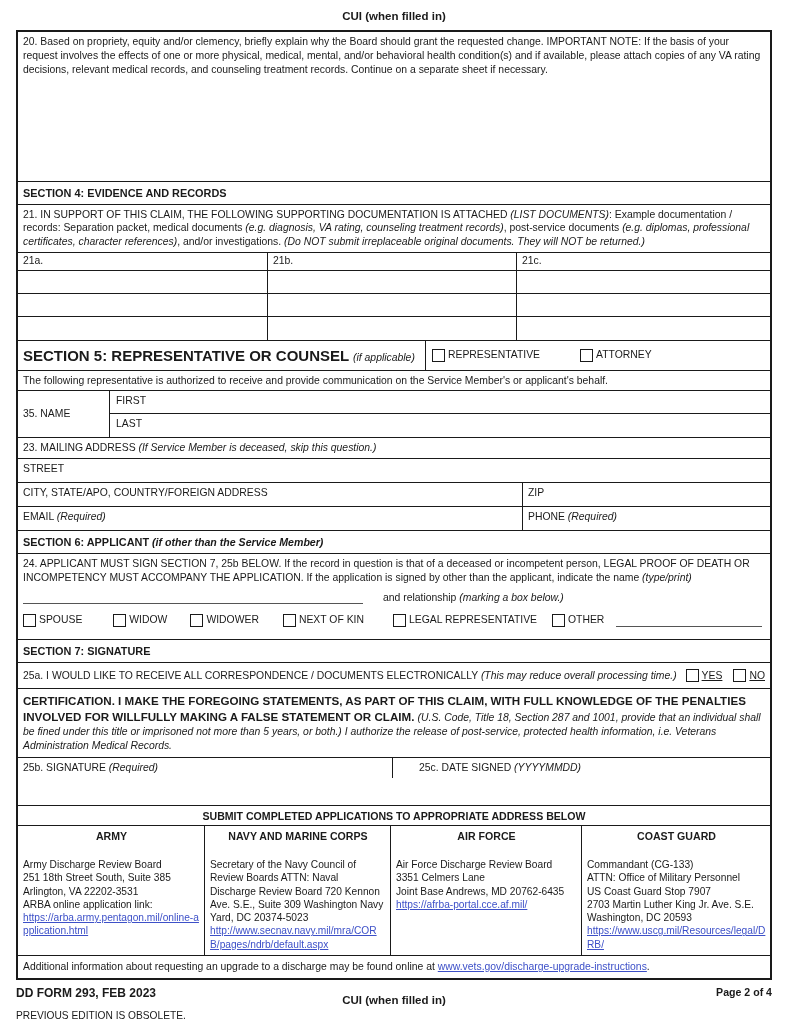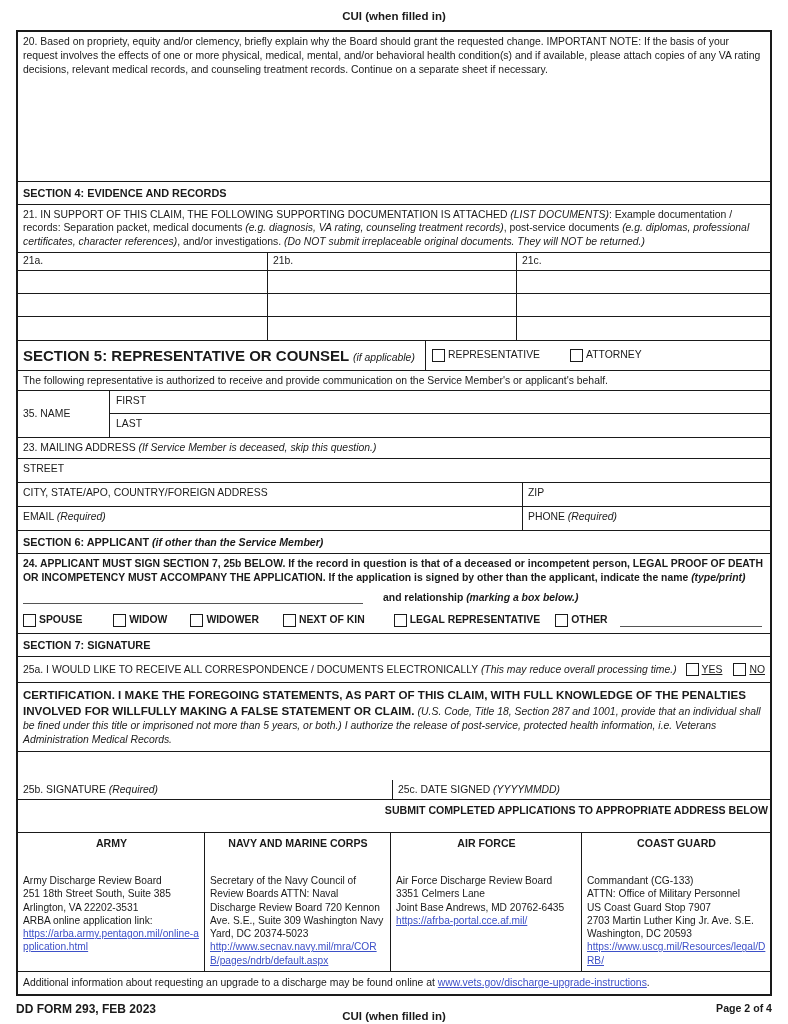--- a/index.html
+++ b/index.html
@@ -28,76 +28,76 @@
   .t3 > div:nth-child(1) { width: 250px; }
   .t3 > div:nth-child(2) { width: 249px; }
   .t3 > div:nth-child(3) { flex: 1; border-right: none; }
   .t21-label { height: 18px; border-bottom: 1.5px solid #1a1a1a; }
   .t21-empty { height: 23px; border-bottom: 1.5px solid #1a1a1a; }
   .t21-empty:last-child { border-bottom: none; }
 
   
   .sec5 { display: flex; align-items: stretch; }
   .sec5-left { width: 408px; border-right: 1.5px solid #1a1a1a; padding: 5px 5px 4px; }
-  .sec5-right { flex: 1; display: flex; align-items: center; gap: 30px; padding: 4px 4px 4px 6px; }
+  .sec5-right { flex: 1; display: flex; align-items: center; gap: 40px; padding: 4px 4px 4px 6px; }
 
   .cb { display: inline-block; width: 13px; height: 13px; border: 1.5px solid #1a1a1a;
         background: #fff; flex: none; vertical-align: -2px; }
   .cb-item { display: flex; align-items: center; white-space: nowrap; }
   .cb-item .cb { margin-right: 3px; }
 
   
   .row22 { display: flex; align-items: stretch; }
   .lbl22 { width: 92px; border-right: 1.5px solid #1a1a1a; display: flex; align-items: center; padding-left: 5px; }
   .name-rows { flex: 1; }
   .name-rows > div { height: 23px; padding: 3px 6px; border-bottom: 1.5px solid #1a1a1a; }
   .name-rows > div:last-child { border-bottom: none; }
 
   .split { display: flex; align-items: stretch; }
   .split > div:first-child { border-right: 1.5px solid #1a1a1a; }
   .cityzip > div:first-child, .emailphone > div:first-child { width: 505px; }
   .cityzip > div:last-child, .emailphone > div:last-child { flex: 1; }
   .h23 { height: 24px; }
 
   
-  .row24 { padding: 3px 5px 6px; font-weight: bold; }
+  .row24 { padding: 3px 5px 12px; }
   .name-line { display: flex; align-items: flex-end; margin-top: 3px; height: 17px; }
   .blank-line { width: 340px; border-bottom: 1.5px solid #555; height: 14px; }
   .rel-text { margin-left: 20px; }
   .rel-boxes { display: flex; align-items: center; margin-top: 9px; }
   .rel-boxes .cb-item { margin-right: 0; }
   .gap1 { margin-left: 31px; } .gap2 { margin-left: 23px; } .gap3 { margin-left: 24px; }
   .gap4 { margin-left: 29px; } .gap5 { margin-left: 15px; }
   .fill-line { flex: 1; border-bottom: 1.5px solid #555; height: 13px; margin-left: 12px; margin-right: 3px; }
 
   
   .row25a { display: flex; align-items: center; padding: 6px 5px; }
   .yesno { margin-left: auto; display: flex; align-items: center; gap: 11px; text-decoration: underline; }
 
   
   .cert { padding: 4px 5px 5px; }
   .cert .b { font-size: 11.6px; }
   .cert .it { font-size: 10.4px; }
 
   
-  .row25bc { display: flex; align-items: flex-end; height: 48px; }
+  .row25bc { display: flex; align-items: flex-start; height: 48px; gap: 21px; }
   .row25bc > div:first-child { width: 375px; border-right: 1.5px solid #1a1a1a; }
   .row25bc > div:last-child { flex: 1; }
 
-  .submit-head { text-align: right; font-weight: bold; padding: 4px 2px 14px; font-size: 10.6px; }
+  .submit-head { text-align: center; font-weight: bold; padding: 4px 2px 1px; font-size: 10.6px; }
 
   
   .addr { display: flex; align-items: stretch; }
   .addr > div { border-right: 1.5px solid #1a1a1a; padding: 2px 4px 4px 5px; font-size: 10.2px; }
   .addr > div:nth-child(1) { width: 187px; }
   .addr > div:nth-child(2) { width: 186px; }
   .addr > div:nth-child(3) { width: 191px; }
   .addr > div:nth-child(4) { flex: 1; border-right: none; }
   .branch-head { font-weight: bold; text-align: center; font-size: 10.6px; padding: 2px 0 1px; }
-  .branch-body { margin-top: 22px; line-height: 1.3; }
+  .branch-body { margin-top: 13px; line-height: 1.3; }
   .branch-link { text-decoration: underline; word-break: break-all; cursor: pointer; }
   .addr-note { padding: 4px 5px; }
   .inline-link { text-decoration: underline; cursor: pointer; }
 
   
   .footer { margin: 6px 16px 0; position: relative; height: 40px; }
   .form-id { font-weight: bold; font-size: 12px; }
   .prev-ed { font-size: 10.2px; margin-top: 7px; }
   .cui-foot { position: absolute; left: 0; right: 0; top: 7px; text-align: center; font-weight: bold; font-size: 11.5px; }
   .page-num { position: absolute; right: 0; top: 0; font-weight: bold; font-size: 10.6px; }

